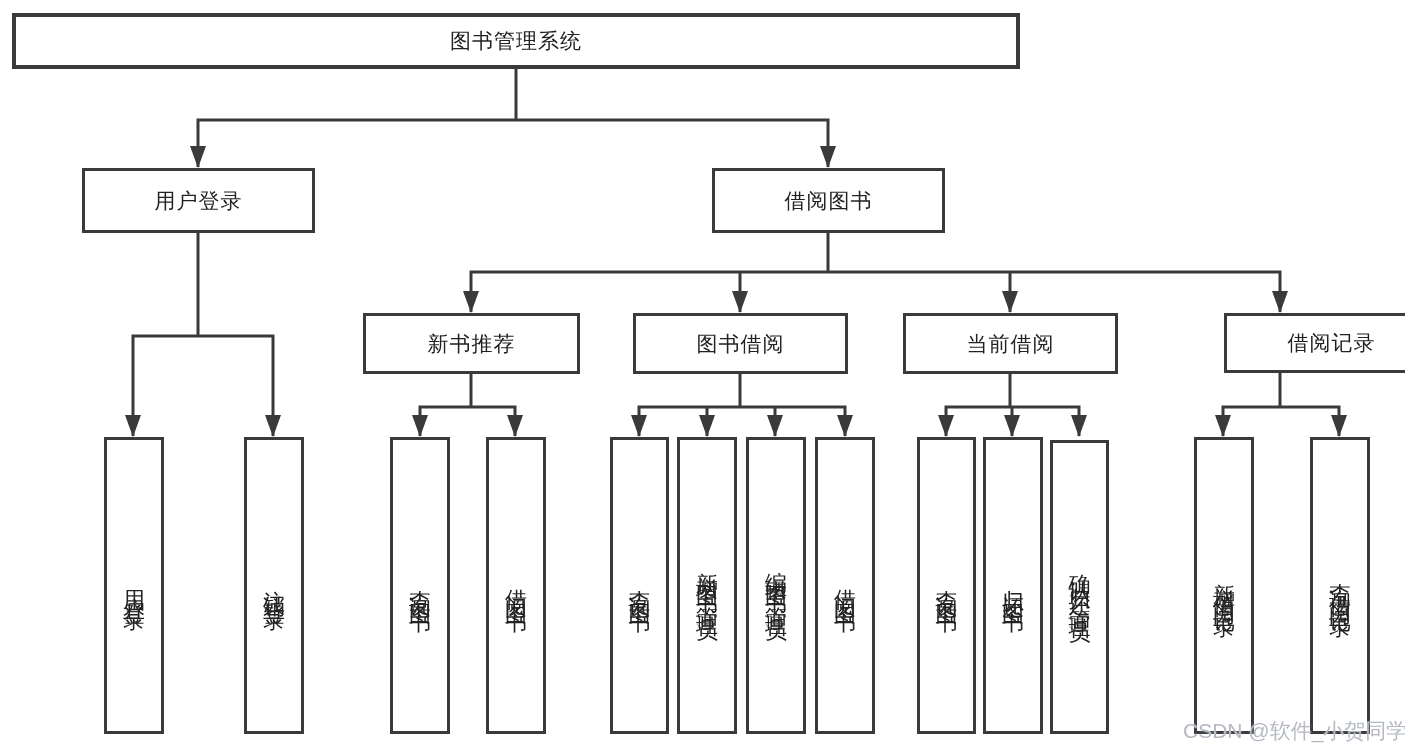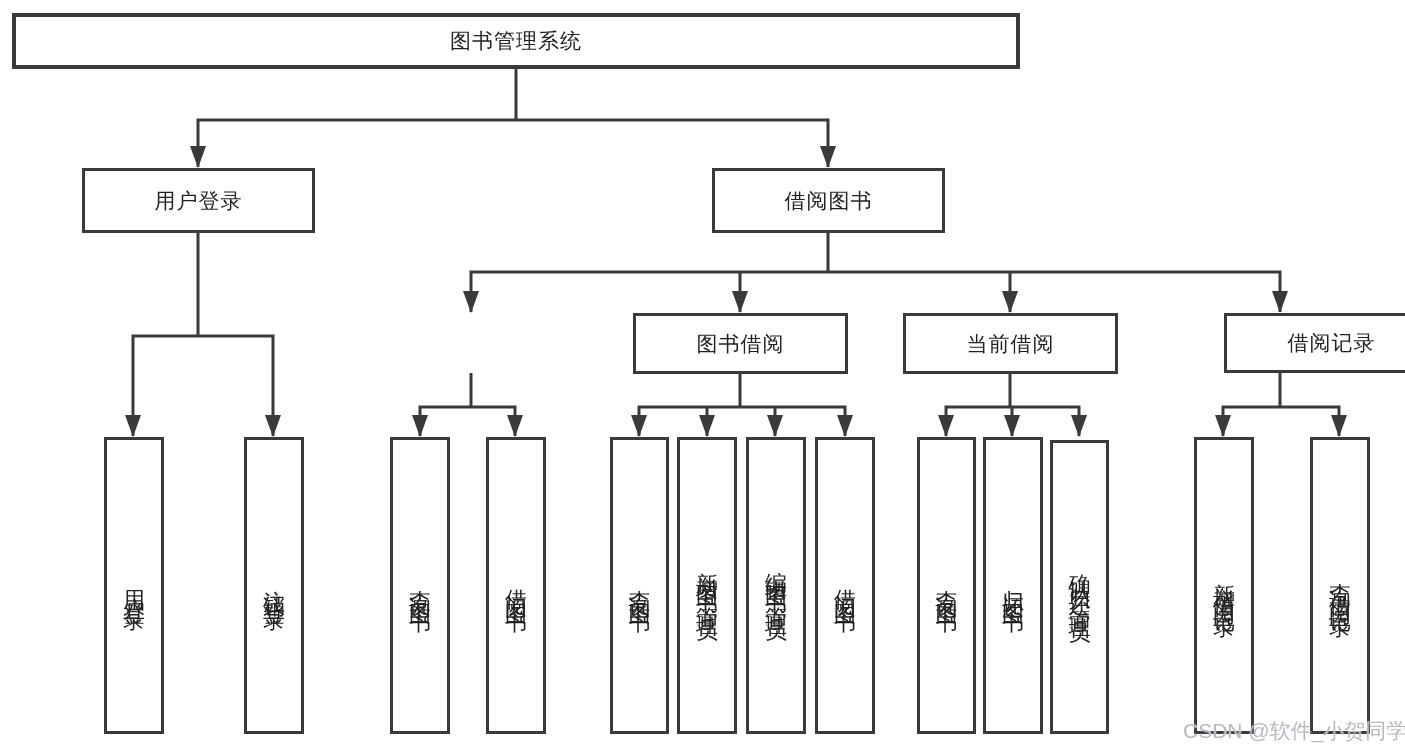--- a/index.html
+++ b/index.html
@@ -107,20 +107,23 @@
     <span>图书管理系统</span>
   </div>
 
   <div class="node hbox" style="left:82px;top:168px;width:233px;height:65px">
     <span>用户登录</span>
   </div>
   <div class="node hbox" style="left:712px;top:168px;width:233px;height:65px">
     <span>借阅图书</span>
   </div>
 
+  <div class="node hbox" style="left:363px;top:313px;width:217px;height:61px">
+    <span>新书推荐</span>
+  </div>
   <div class="node hbox" style="left:903px;top:313px;width:215px;height:61px">
     <span>当前借阅</span>
   </div>
   <div class="node hbox" style="left:633px;top:313px;width:215px;height:61px">
     <span>图书借阅</span>
   </div>
   <div class="node hbox" style="left:1224px;top:313px;width:215px;height:60px">
     <span>借阅记录</span>
   </div>
 

